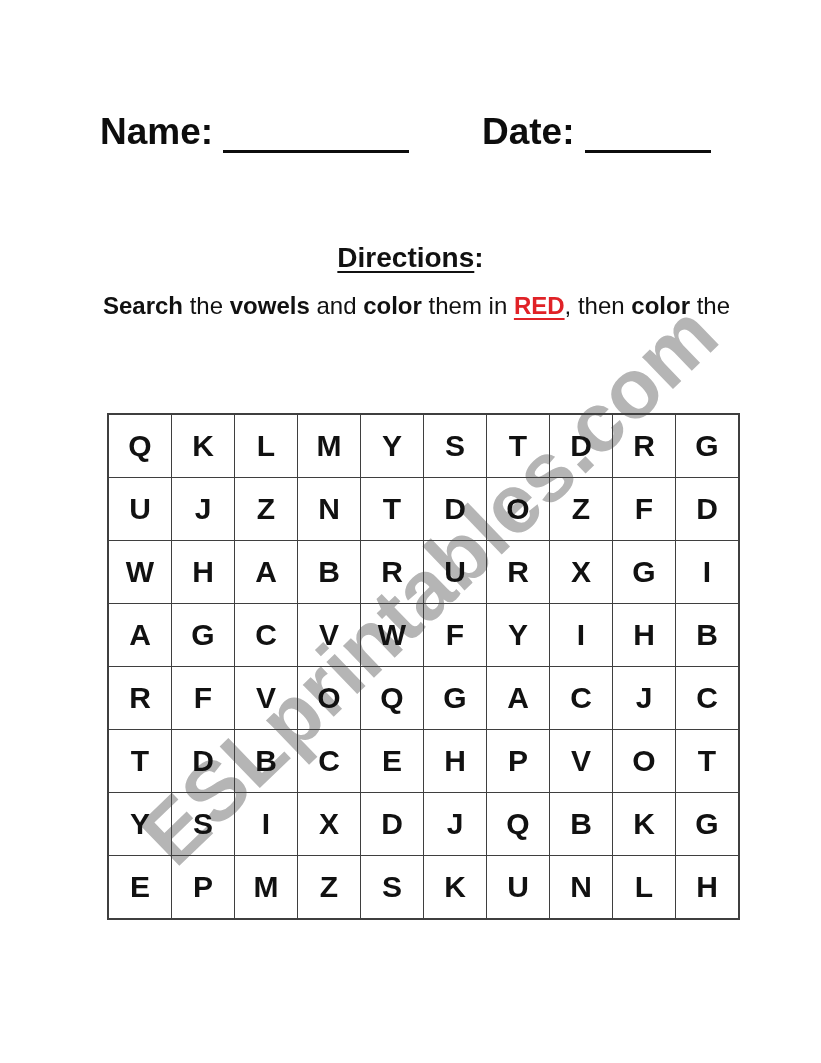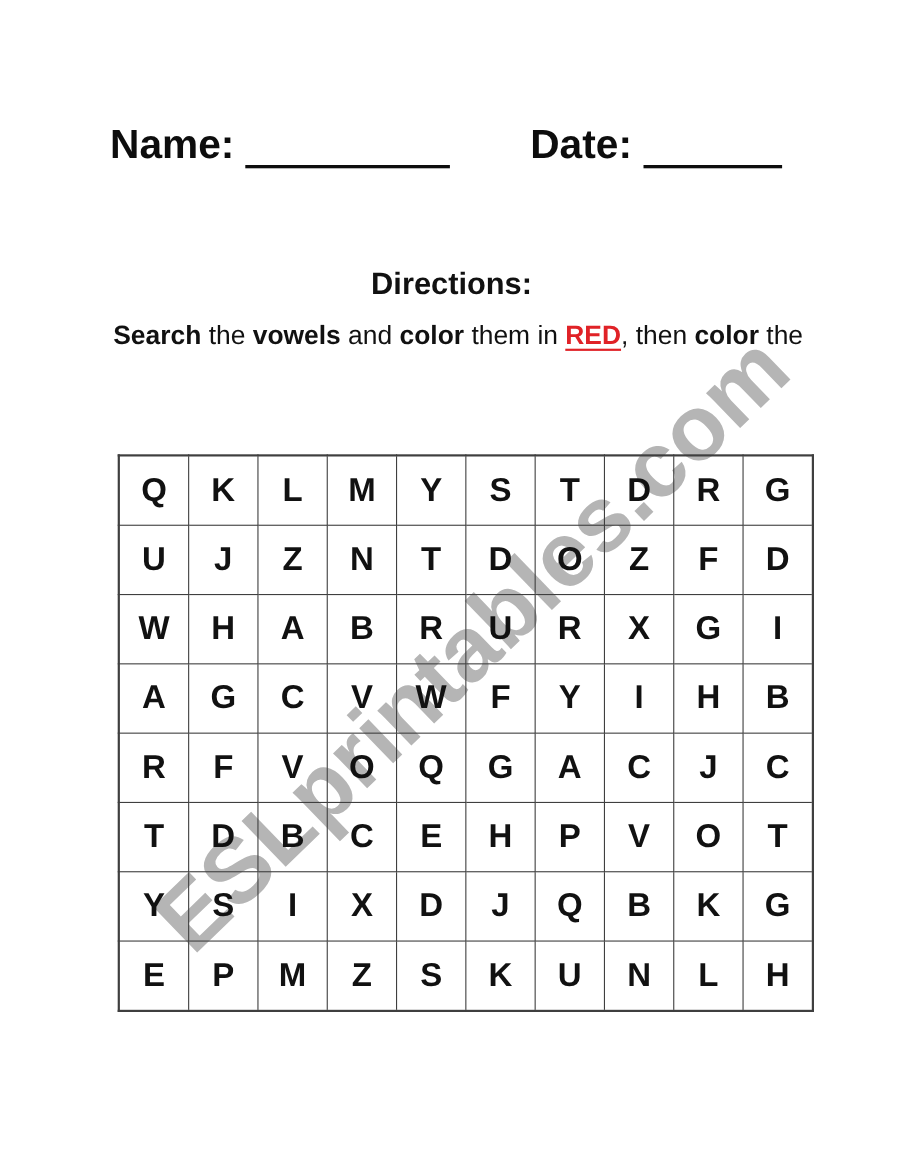--- a/index.html
+++ b/index.html
@@ -56,20 +56,21 @@
     text-align: center;
     color: #111111;
     z-index: 1;
   }
   .dir-title {
     font-size: 28px;
     font-weight: bold;
     margin-bottom: 12px;
   }
   .dir-title .u {
+    text-decoration: underline;
     text-decoration-thickness: 2px;
     text-underline-offset: 4px;
   }
   .dir-line {
     font-size: 24px;
     line-height: 40px;
     margin-left: 12px;
   }
   .dir-line .seg-bold { font-weight: bold; }
   .dir-line .seg-underline {

